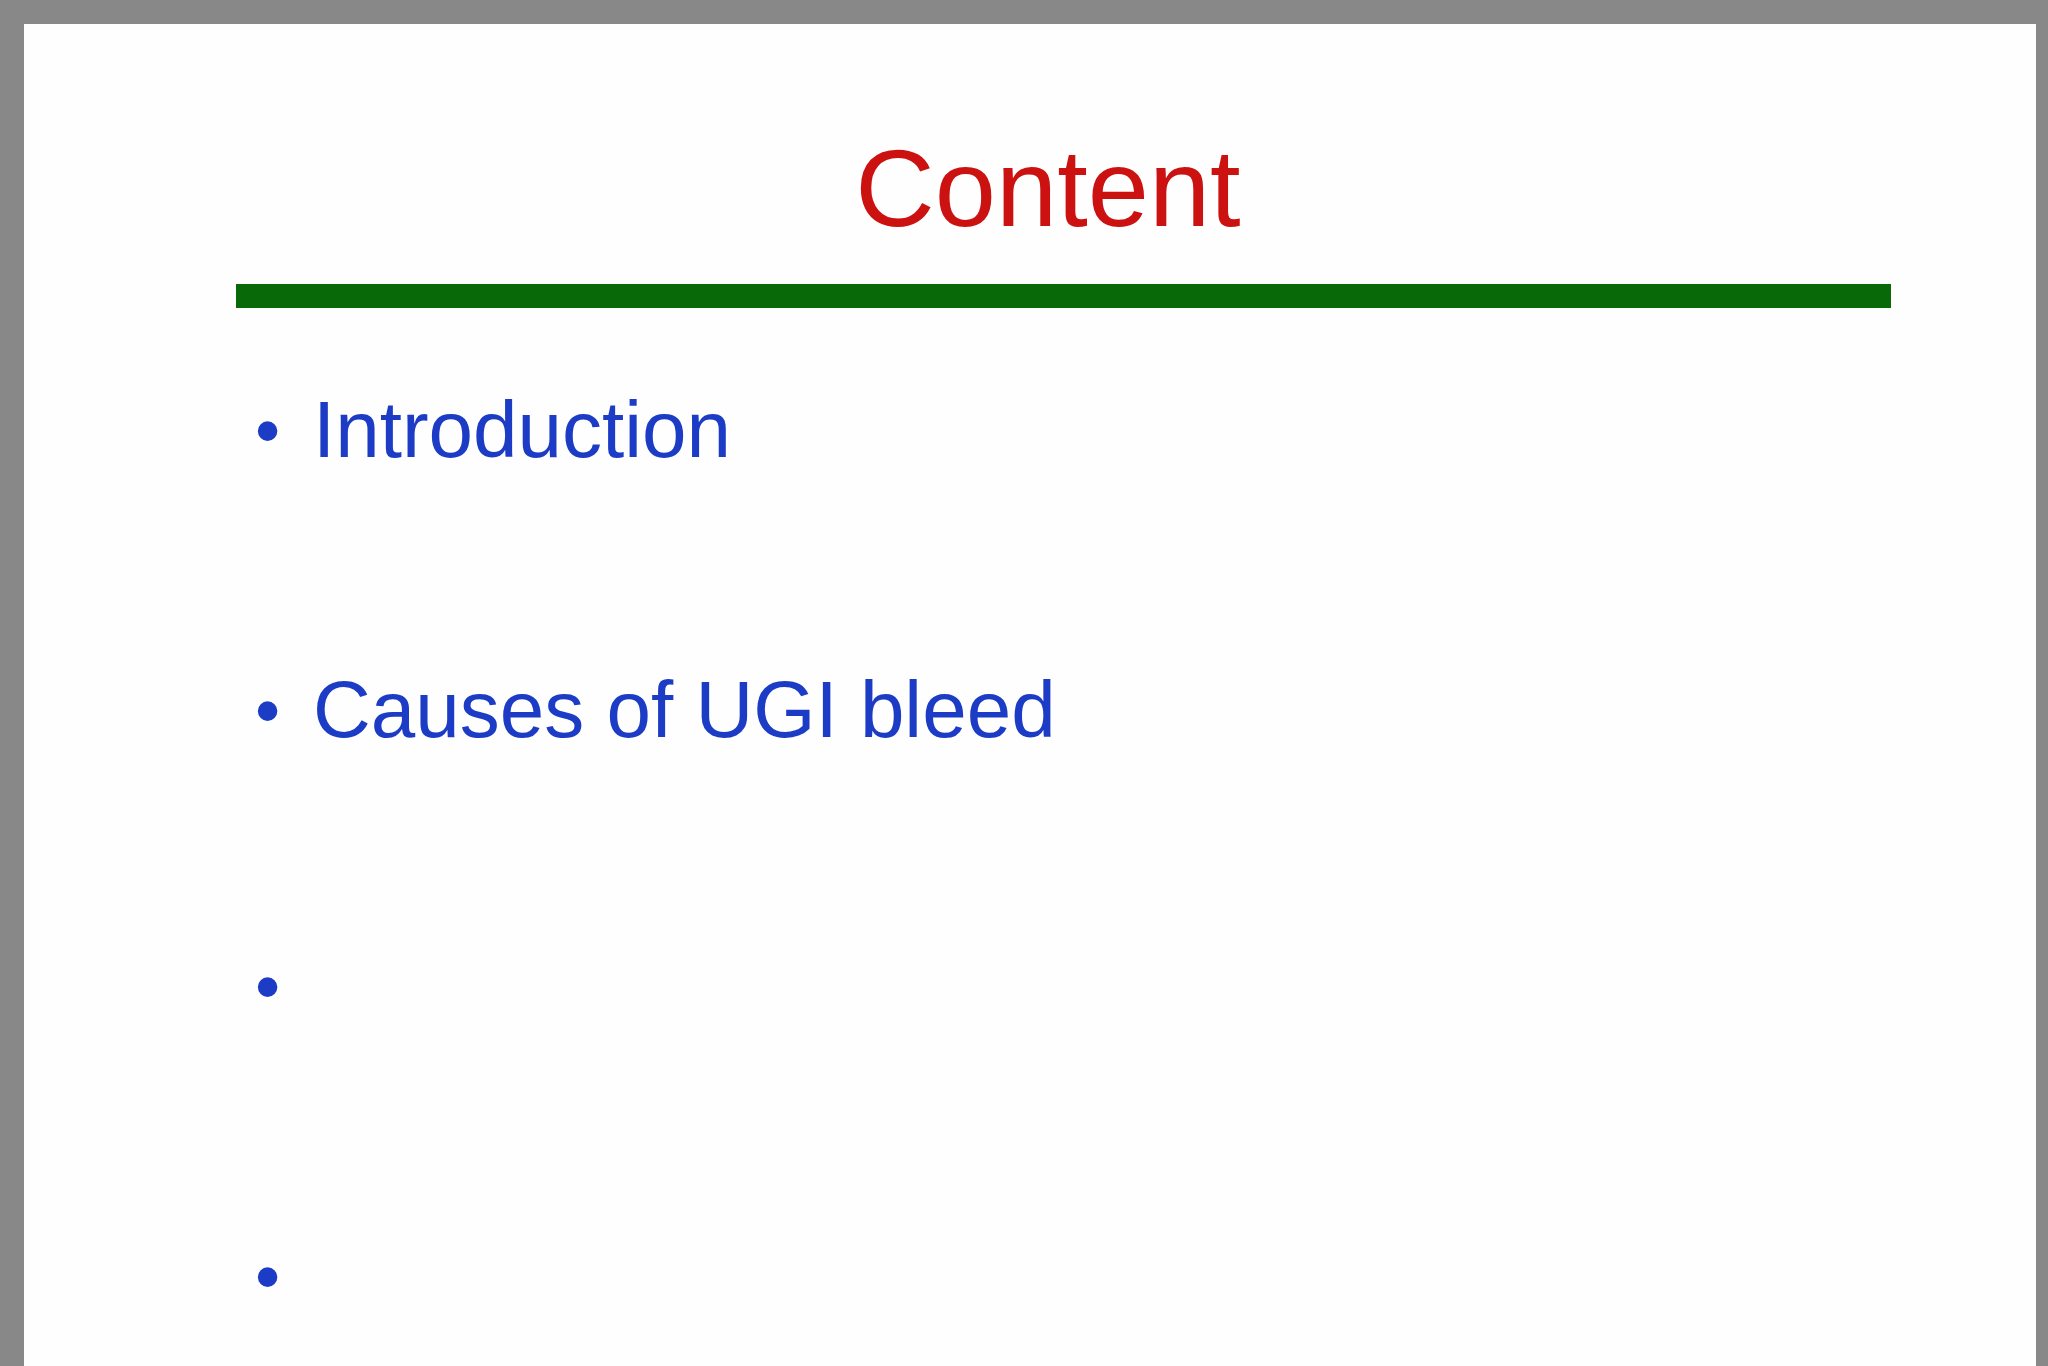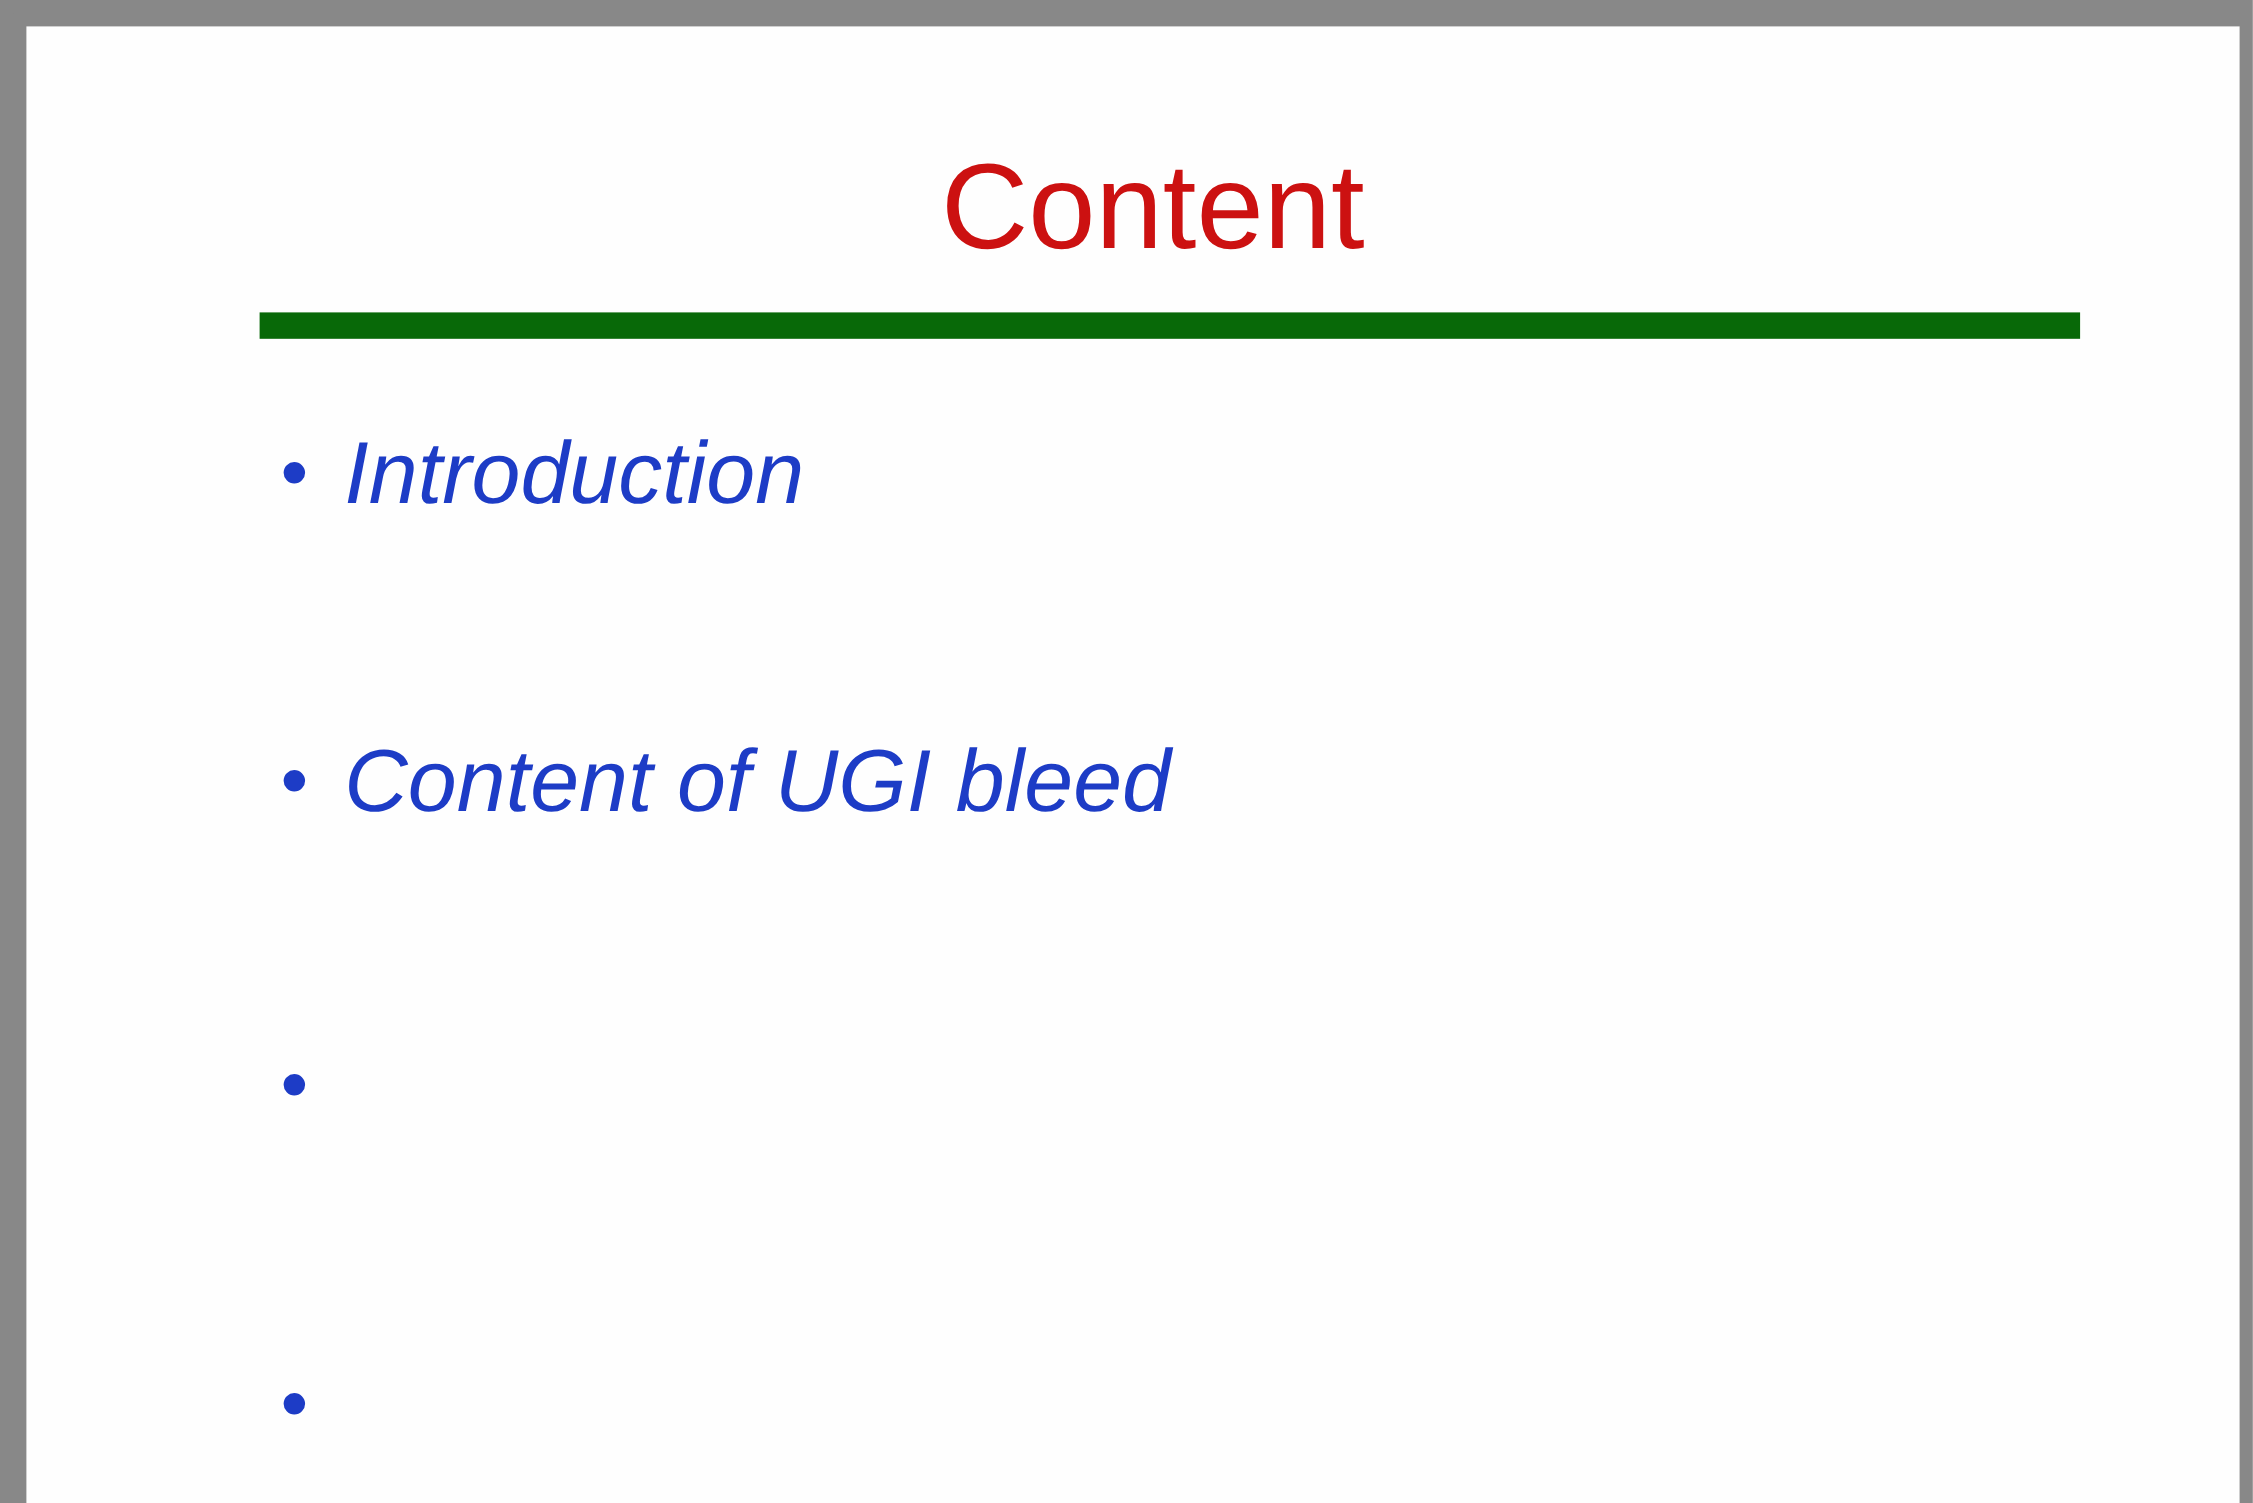--- a/index.html
+++ b/index.html
@@ -58,42 +58,41 @@
   .bullet-item.gap-3 { margin-bottom: 142px; }
   .bullet-glyph {
     flex: 0 0 58px;
     width: 58px;
     font-size: 72px;
     line-height: 100px;
   }
   .bullet-text {
     flex: 0 1 auto;
     max-width: 1460px;
-    font-style: italic;
   }
 </style>
 </head>
 <body>
 
 <div class="slide">
 
   <div class="slide-title">Content</div>
 
   <div class="title-divider"></div>
 
   <ul class="bullet-list">
 
     <li class="bullet-item gap-1">
       <span class="bullet-glyph">•</span>
       <span class="bullet-text">Introduction</span>
     </li>
 
     <li class="bullet-item gap-2">
       <span class="bullet-glyph">•</span>
-      <span class="bullet-text">Content of UGI bleed</span>
+      <span class="bullet-text">Causes of UGI bleed</span>
     </li>
 
     <li class="bullet-item gap-3">
       <span class="bullet-glyph">•</span>
     </li>
 
     <li class="bullet-item">
       <span class="bullet-glyph">•</span>
     </li>
 

